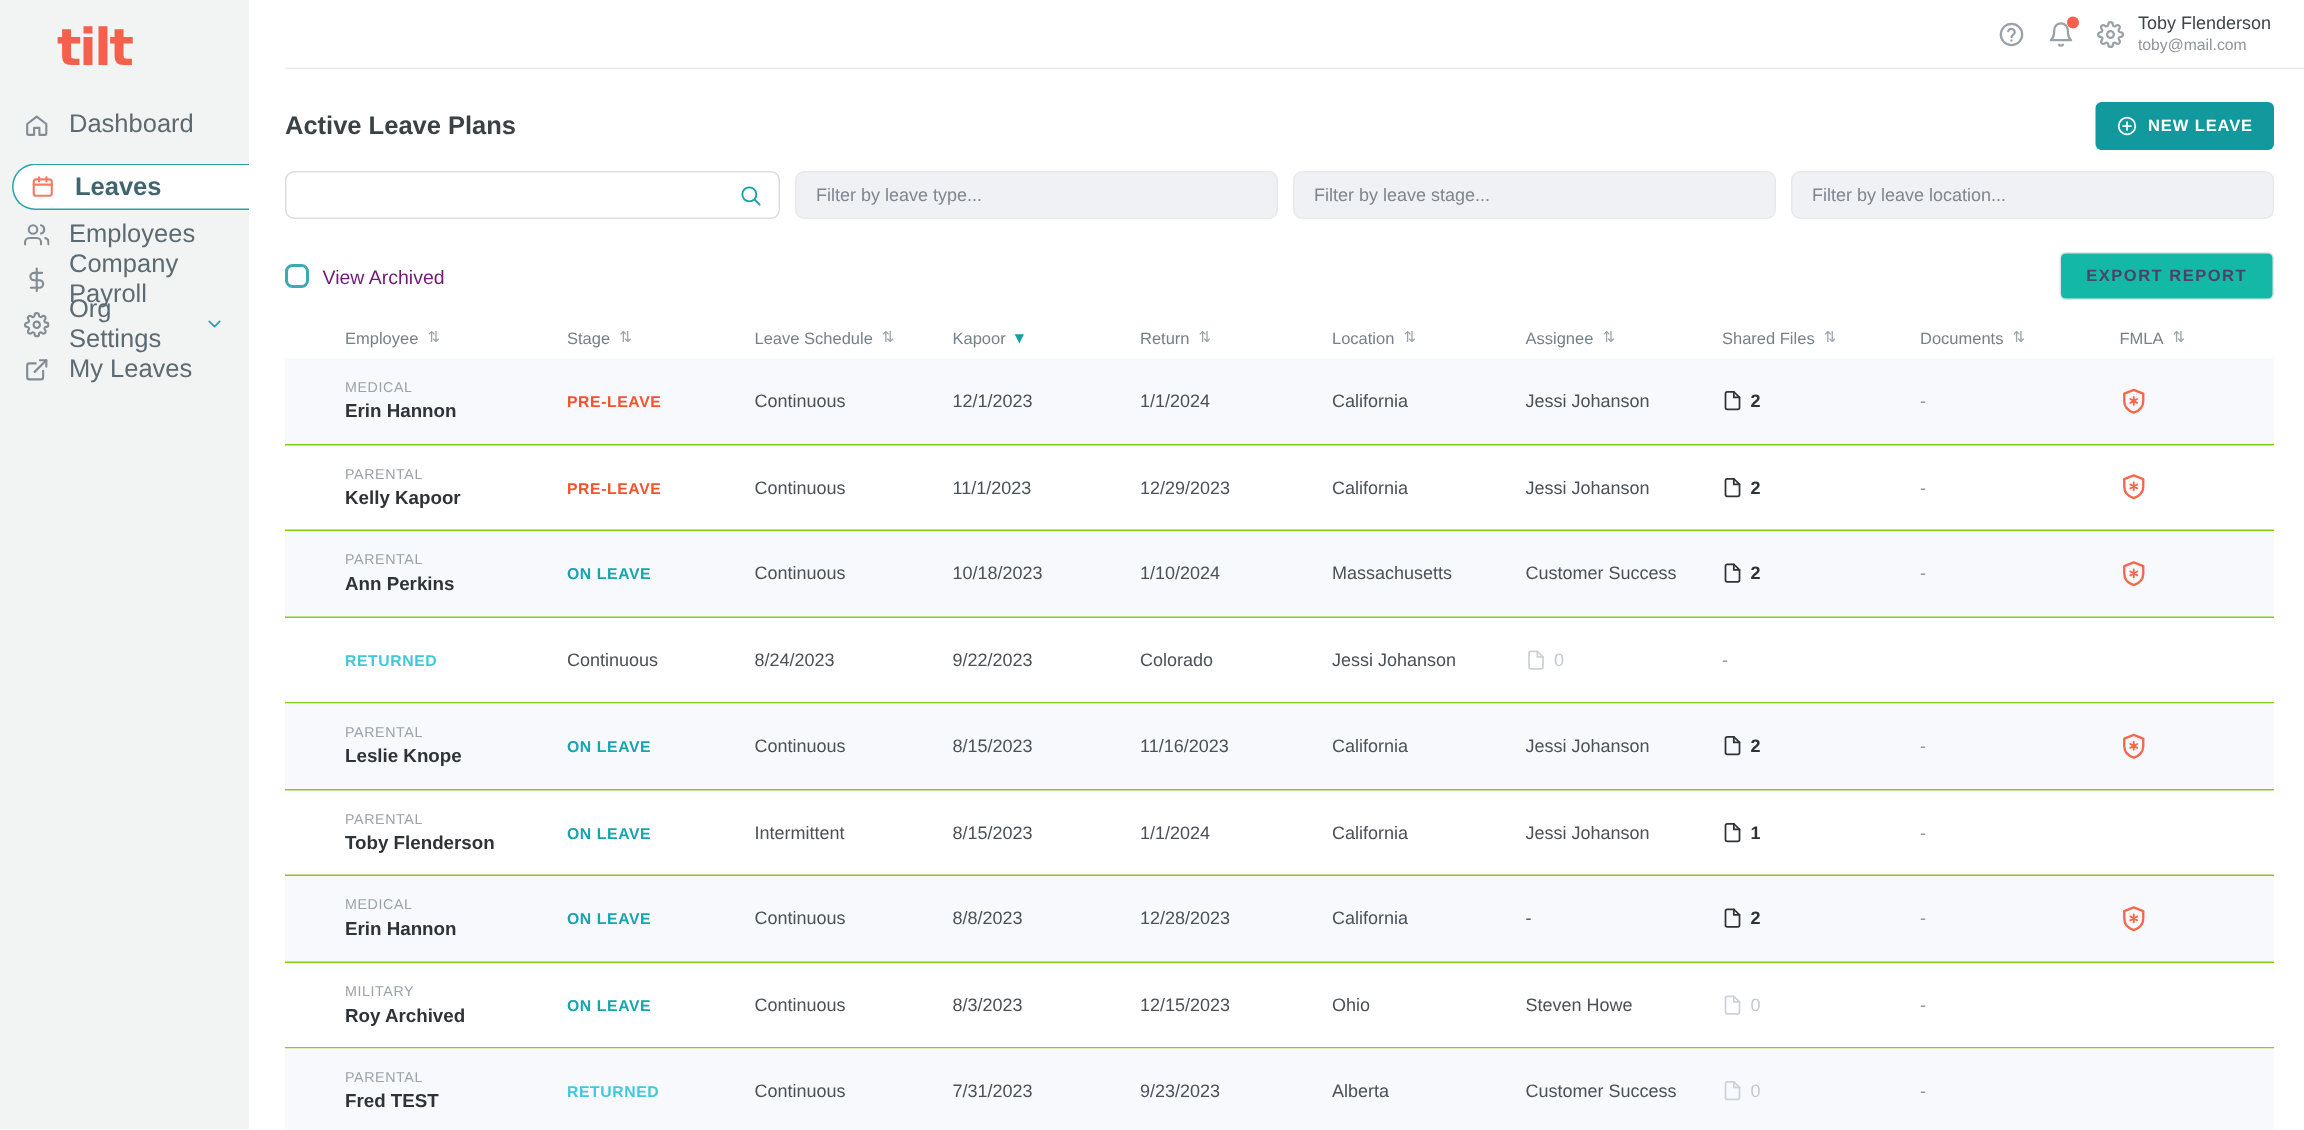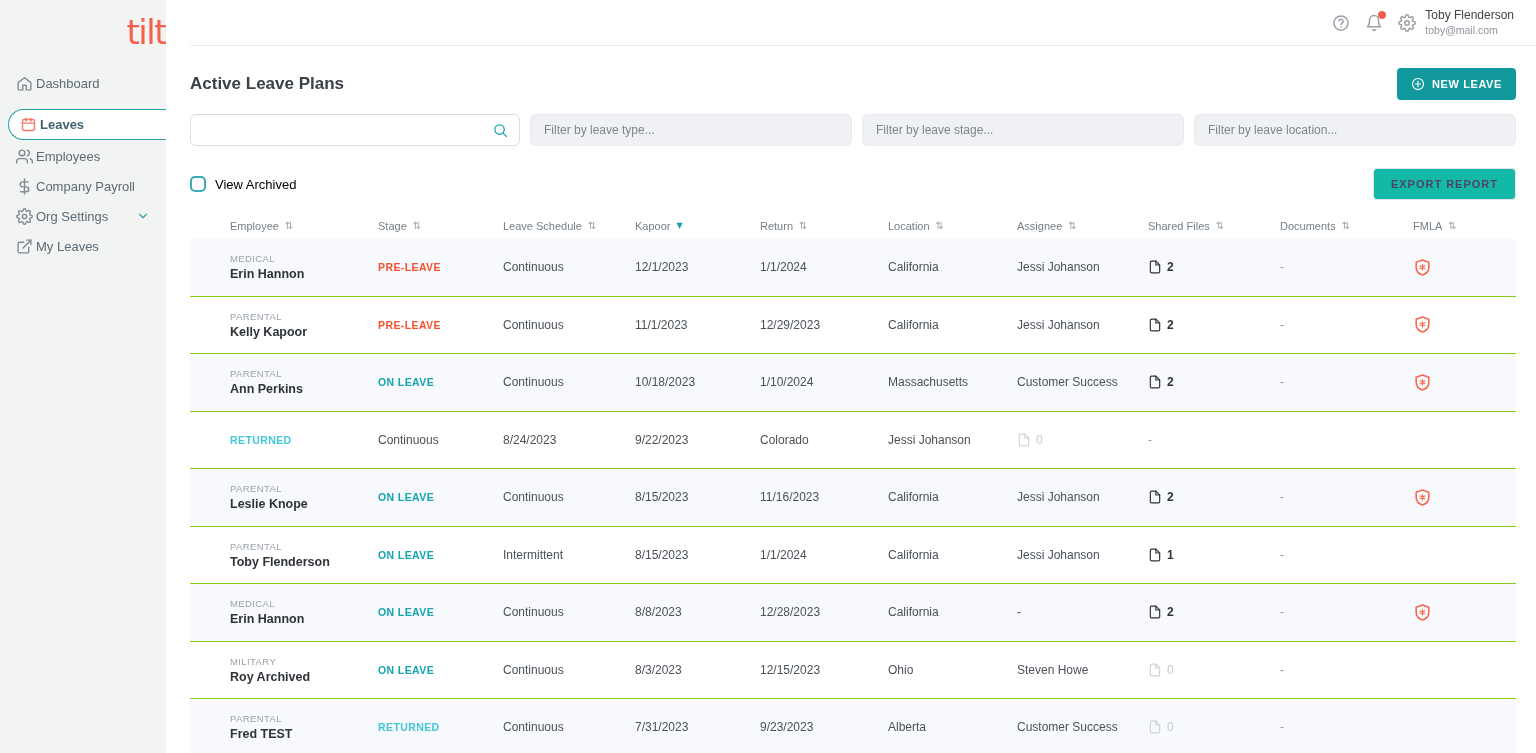--- a/index.html
+++ b/index.html
@@ -5,23 +5,23 @@
   * { box-sizing: border-box; }
   html,body { margin:0; padding:0; }
   body {
     width:1536px; height:753px; overflow:hidden; position:relative;
     background:#ffffff; font-family:"Liberation Sans", sans-serif; color:#454d54;
   }
   svg { display:block; }
 
   
   .sidebar { position:absolute; left:0; top:0; width:166px; height:753px; background:#f2f3f3; }
-  .logo { font-size:34px; font-weight:normal; color:#f4604c; padding:12px 0 16px 38px; letter-spacing:-1.5px; cursor:pointer; font-family:"DejaVu Sans", sans-serif;text-align:right; }
+  .logo { font-size:34px; font-weight:bold; color:#f4604c; padding:12px 0 16px 38px; letter-spacing:-1.5px; cursor:pointer; font-family:"DejaVu Sans", sans-serif; }
   .nav { display:flex; flex-direction:column; gap:0; }
-  .nav-item { display:flex; align-items:center; gap:3px; height:30px; padding-left:16px; color:#5c6a72; font-size:13px; cursor:pointer; }
+  .nav-item { display:flex; align-items:center; gap:13px; height:30px; padding-left:16px; color:#5c6a72; font-size:17px; cursor:pointer; }
   .nav-icon { width:17px; height:17px; color:#828c94; flex:0 0 auto; }
   .nav-icon svg { width:17px; height:17px; }
   .nav-item.active { background:#fff; border:1.5px solid #2aa0a9; border-right:none; border-radius:17px 0 0 17px; margin:11px 0 1px 8px; padding-left:11px; height:31px; color:#3f6570; font-weight:bold; }
   .nav-item.active .nav-icon { color:#f47c64; }
   .chev { margin-left:auto; margin-right:16px; color:#2aa0a9; width:14px; height:14px; }
   .chev svg { width:14px; height:14px; }
 
   
   .main { position:absolute; left:166px; top:0; width:1370px; height:753px; background:#fff; }
   .topbar { height:45px; display:flex; align-items:center; justify-content:flex-end; gap:15px; padding-right:22px; }
@@ -41,21 +41,21 @@
   .btn-new .plus-ic, .btn-new .plus-ic svg { width:14px; height:14px; color:#fff; }
 
   .filter-row { display:flex; gap:10px; margin-top:14px; }
   .search-box { width:330px; height:32px; border:1px solid #d9dde1; border-radius:6px; background:#fff; display:flex; align-items:center; padding:0 11px; }
   .search-box input { border:none; outline:none; flex:1; font-size:12px; background:transparent; font-family:inherit; }
   .search-ic, .search-ic svg { width:15px; height:15px; color:#13a0a6; }
   .filter-input { flex:1; height:32px; background:#f0f1f4; border:1px solid #e7e9ec; border-radius:6px; font-size:12px; color:#565e66; padding:0 13px; outline:none; font-family:inherit; }
   .filter-input::placeholder { color:#7e868e; }
 
   .archive-row { display:flex; justify-content:space-between; align-items:center; margin-top:22px; }
-  .checkbox-wrap { display:flex; align-items:center; gap:9px; font-size:13px; color:#000000; }
+  .checkbox-wrap { display:flex; align-items:center; gap:9px; font-size:13px; color:#701a75; }
   .checkbox { width:16px; height:16px; border:2px solid #3aabb4; border-radius:5px; background:#fff; cursor:pointer; }
   .btn-export { background:#14b8a6; border:1px solid #e4e6e9; border-radius:4px; color:#4c4467; font-size:11px; font-weight:bold; letter-spacing:1px; padding:9px 17px; cursor:pointer; font-family:inherit; }
 
   
   .table { margin-top:12px; }
   .thead, .trow { display:grid; grid-template-columns:188px 125px 132px 125px 128px 129px 131px 132px 133px 1fr; align-items:center; }
   .thead { height:27px; }
   .th { font-size:11px; color:#75808a; display:flex; gap:6px; align-items:center; cursor:pointer; }
   .th:first-child { padding-left:40px; }
   .sort { font-size:10px; color:#9aa4ad; font-family:"DejaVu Sans", sans-serif; }

